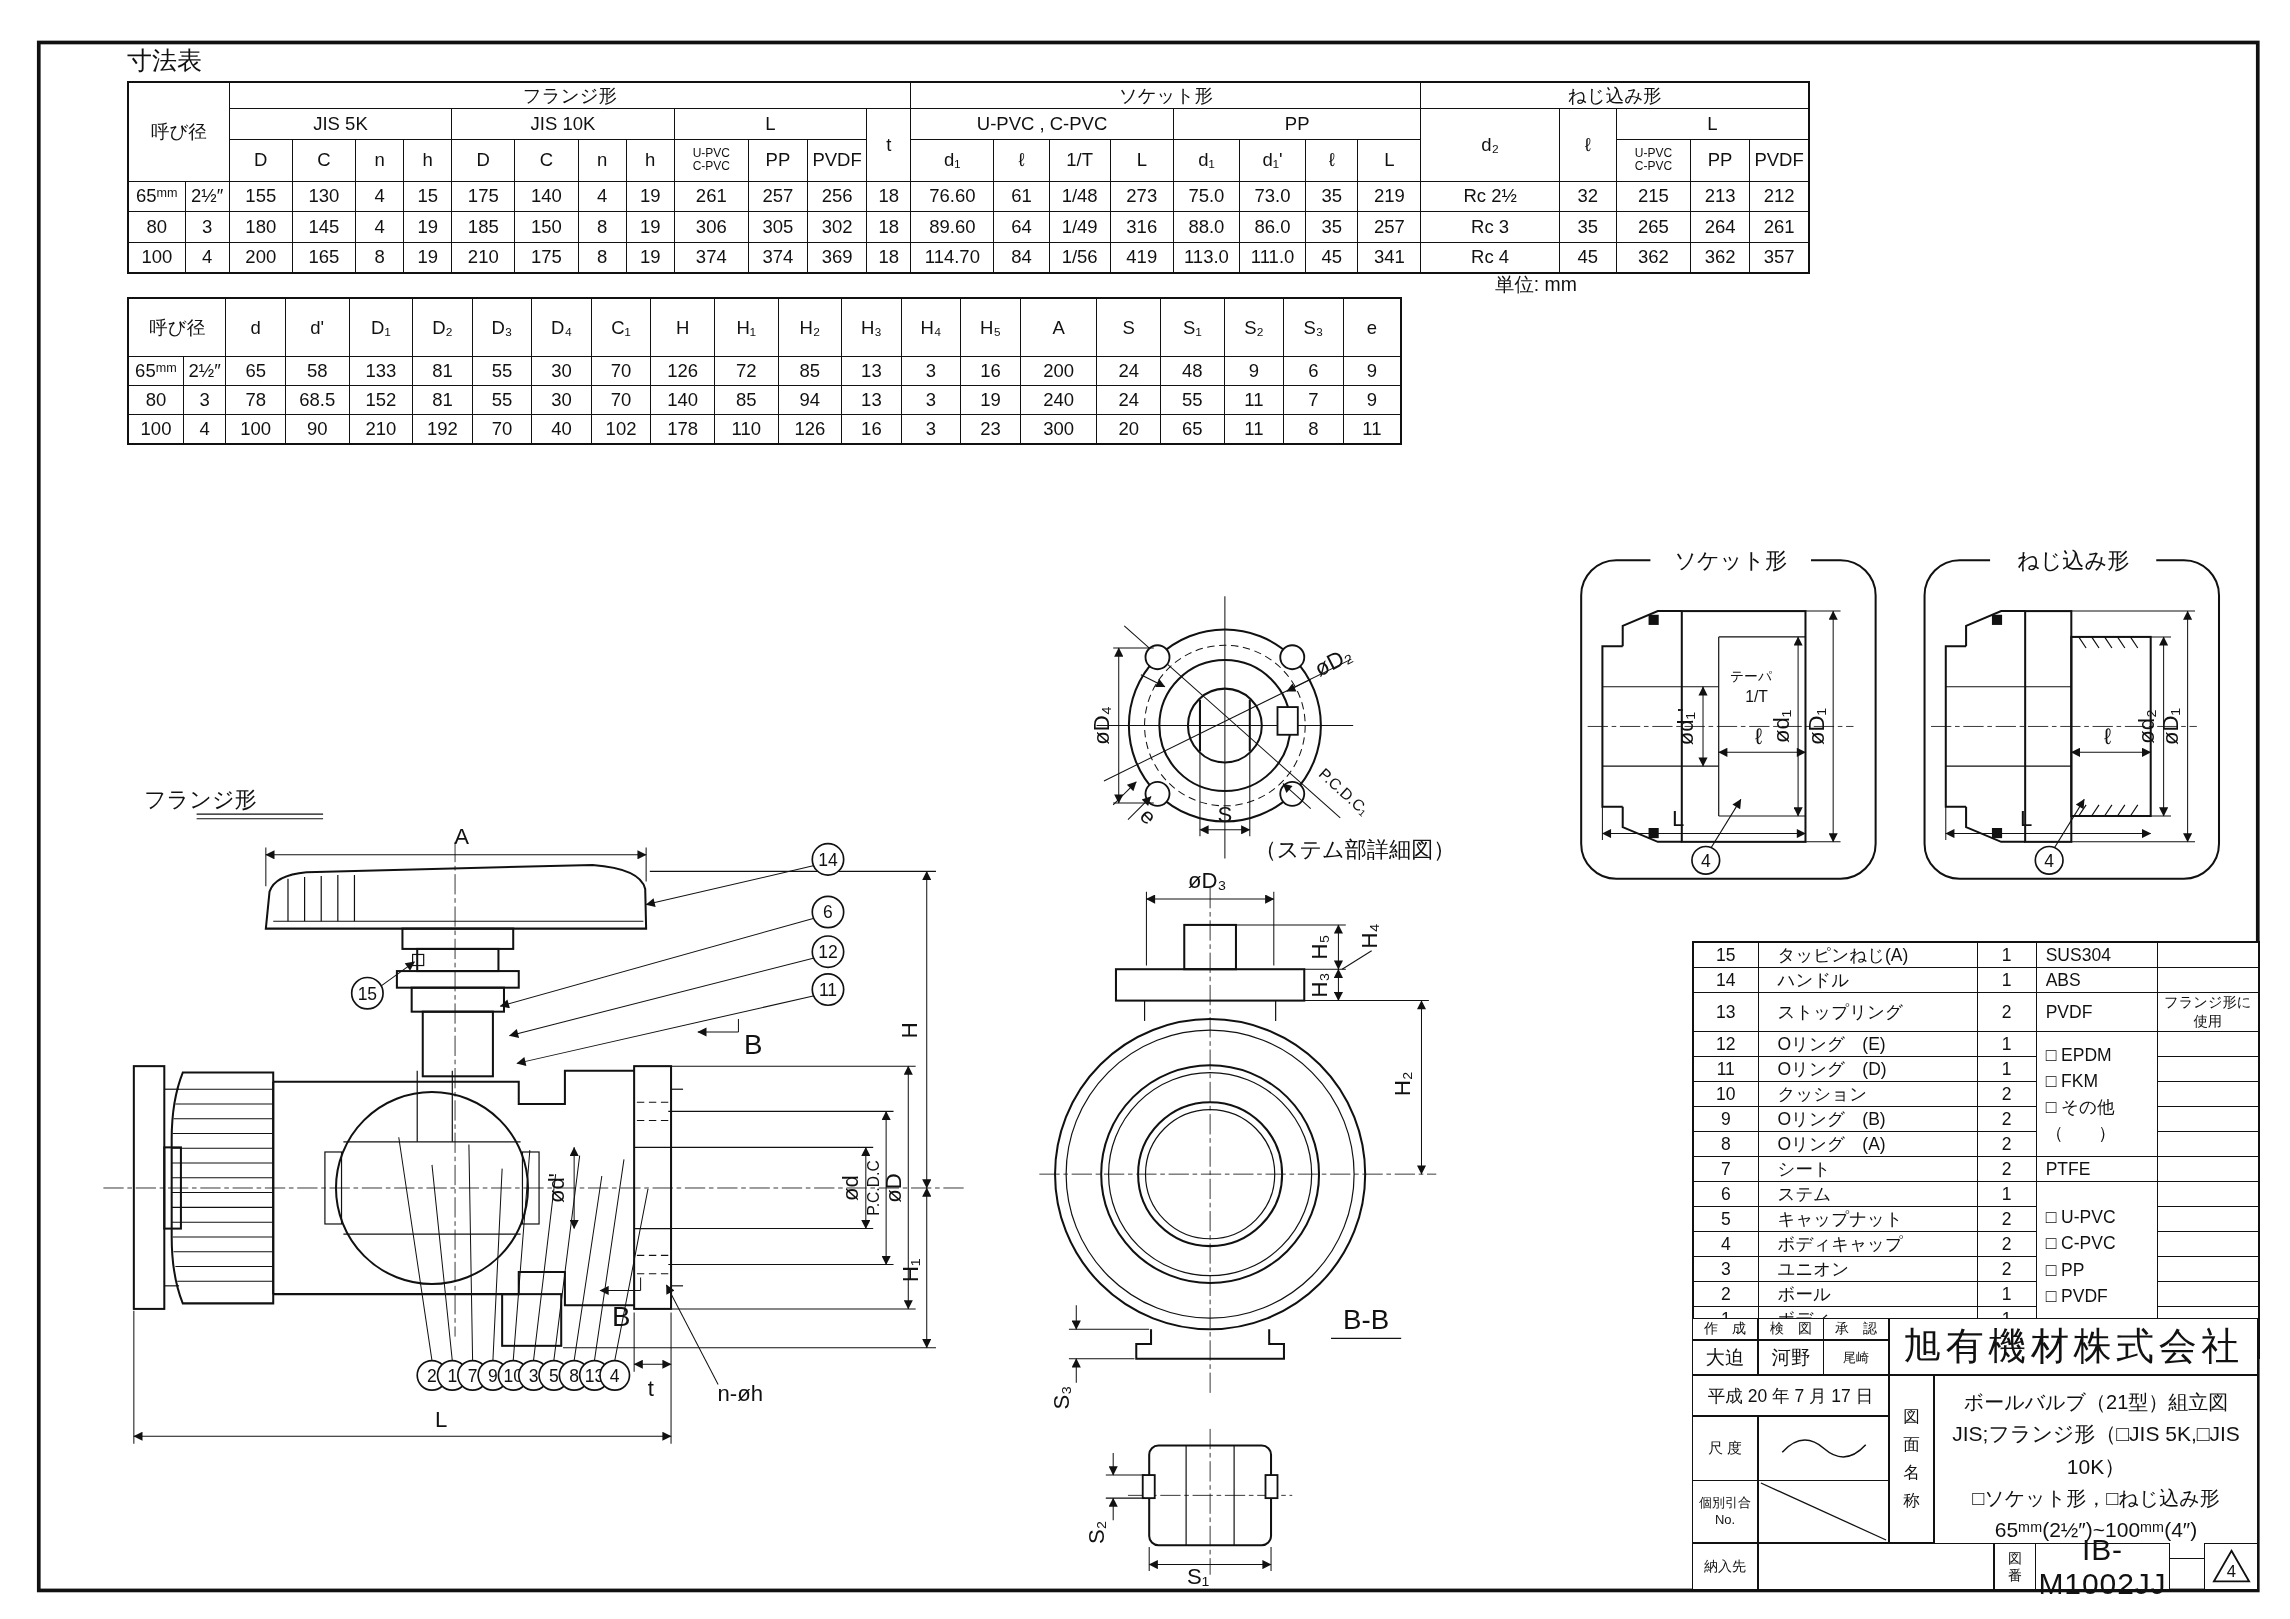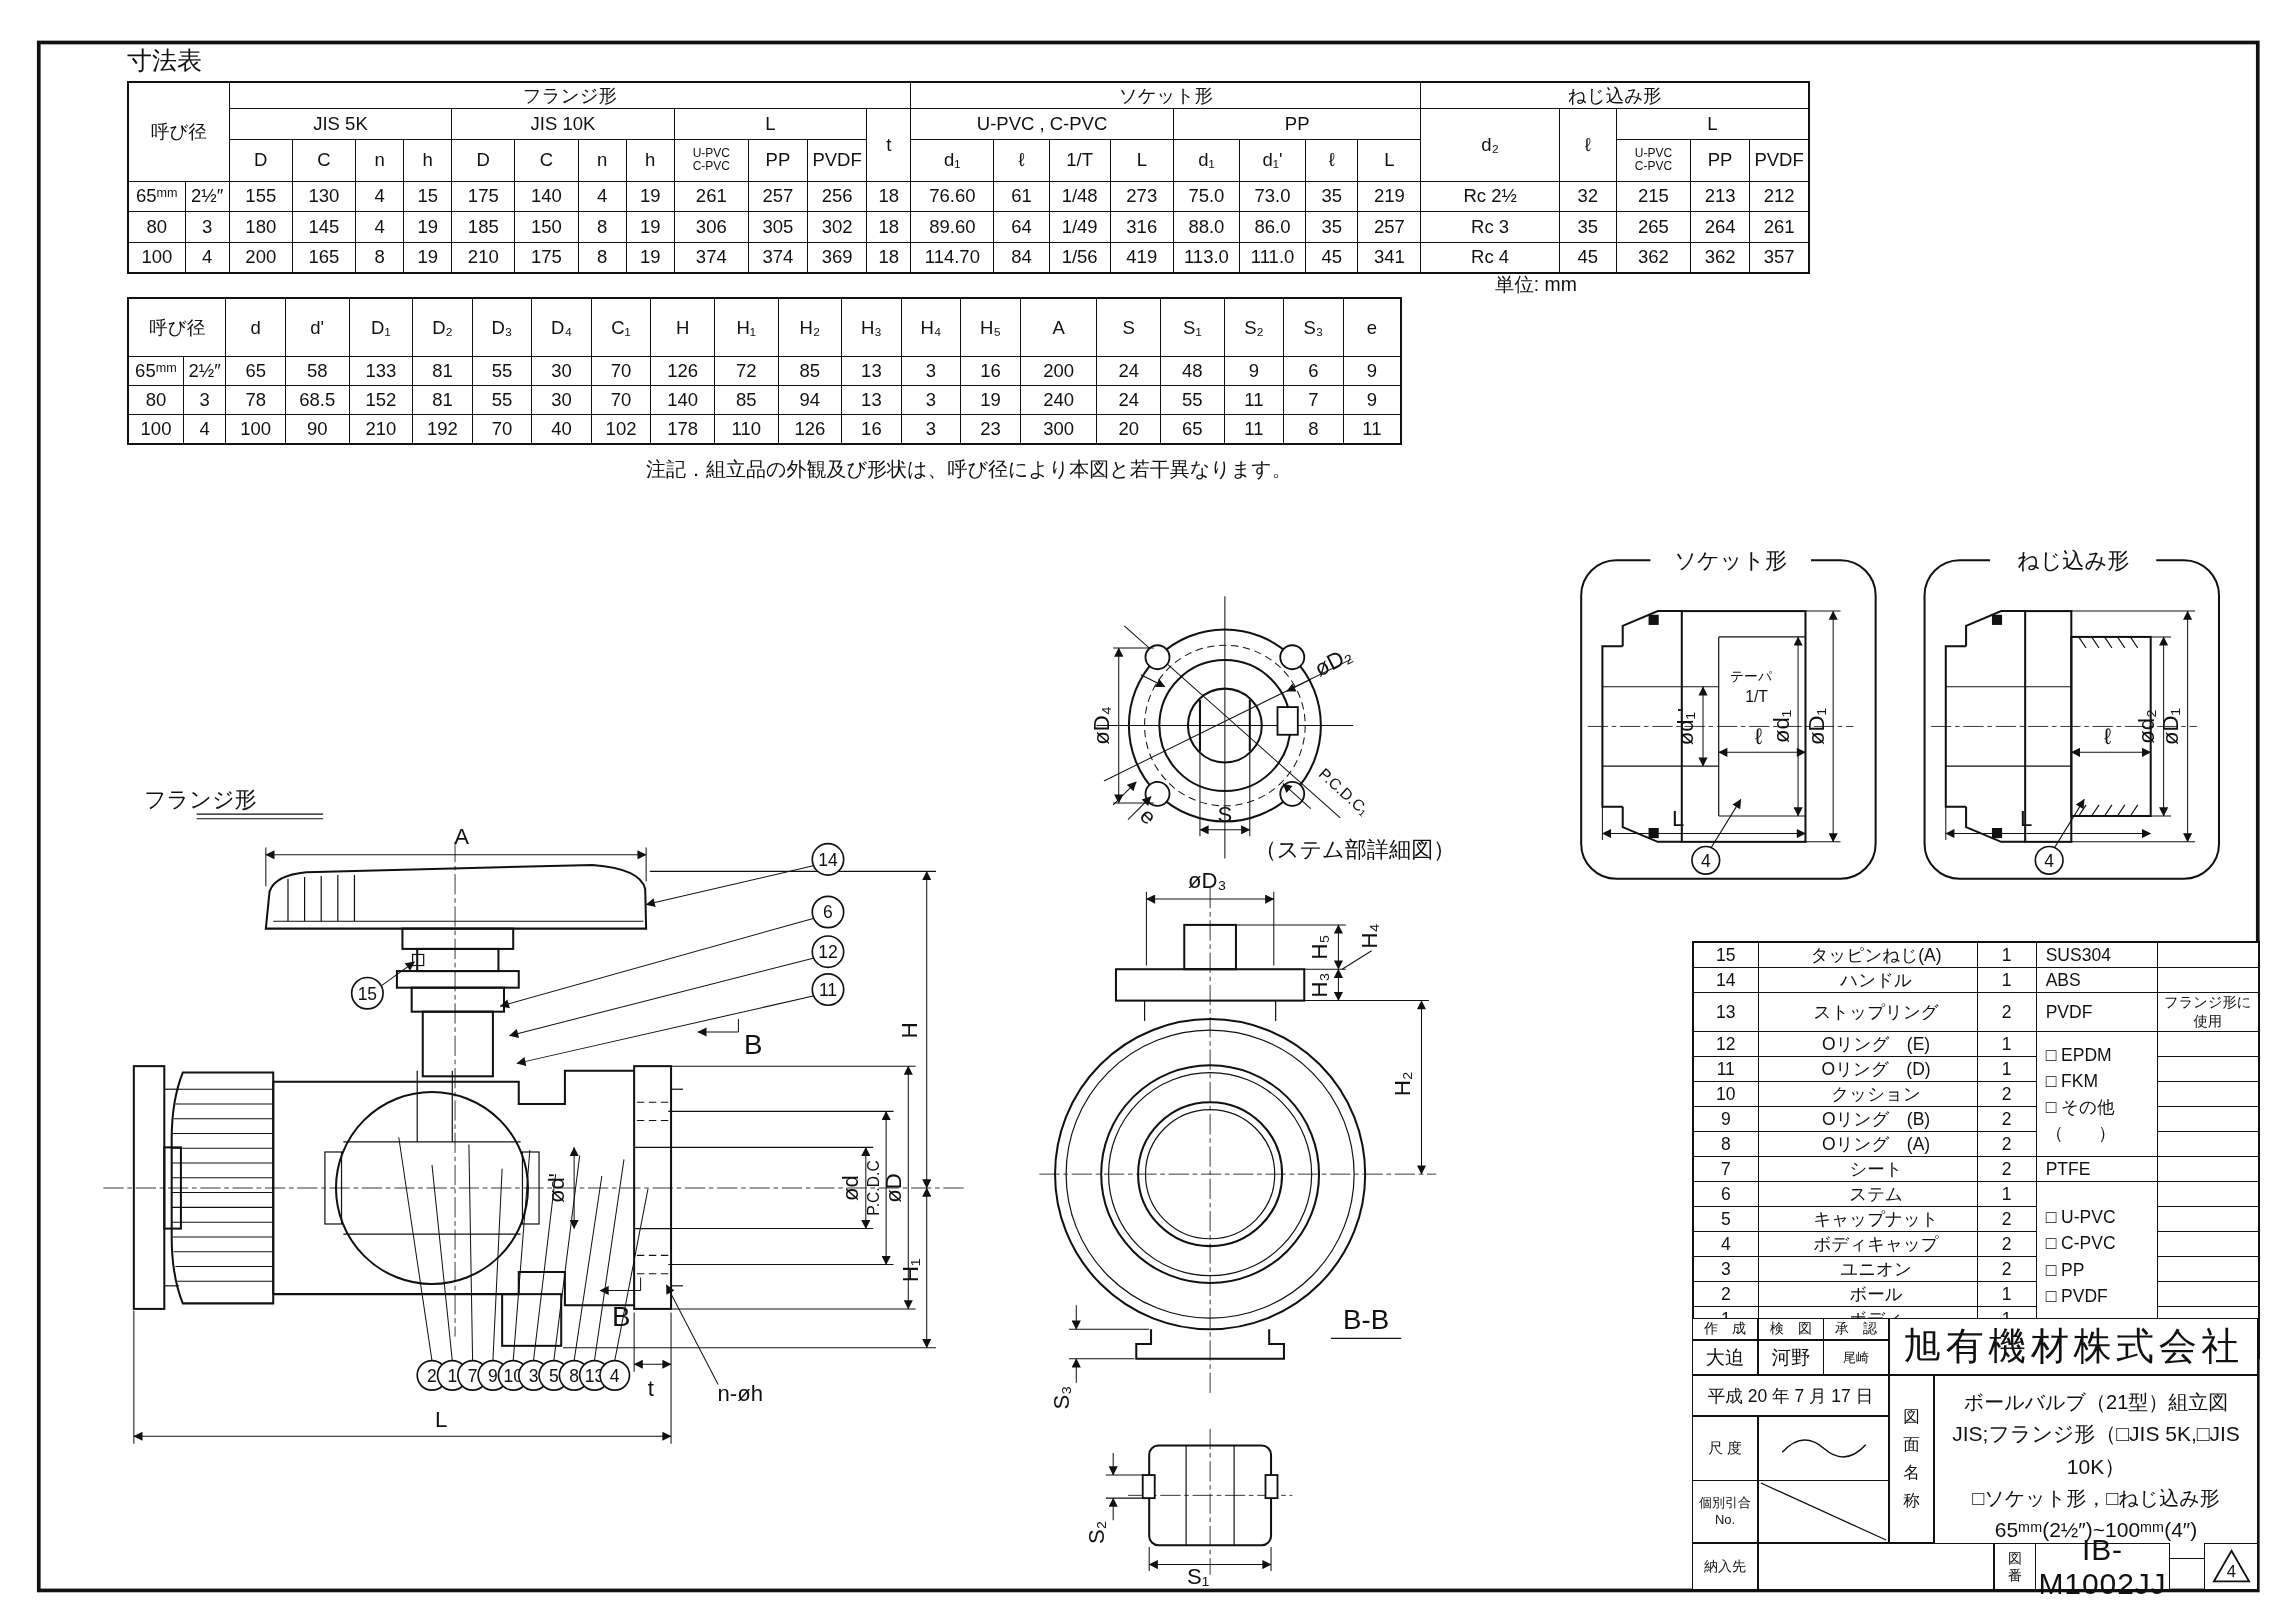--- a/index.html
+++ b/index.html
@@ -36,21 +36,21 @@
   #t2{left:127px;top:297px;width:1275px}
   #t1 tr:nth-child(1) td{height:24px}
   #t1 tr:nth-child(2) td{height:29.5px}
   #t1 tr:nth-child(3) td{height:41px}
   #t1 tr:nth-child(n+4) td{height:29.5px}
   #t2 tr:nth-child(1) td{height:57px}
   #t2 tr:nth-child(n+2) td{height:28px}
   #parts{left:1692px;top:941px;width:566px}
   #parts td{height:23.4px;font-size:17.5px}
   #parts tr:last-child td{height:25px;font-size:16.6px}
-  #parts .nm{text-align:center;padding-left:19px}
+  #parts .nm{text-align:left;padding-left:19px}
   #parts .mt{text-align:left;padding-left:9.2px}
   #parts .ck{font-size:17.5px;line-height:1.5}
   #parts .rem{font-size:14.3px;padding:0}
   
   #ttl-dim{left:127px;top:44px;font-size:25px}
   #unit{left:1495px;top:271px;font-size:19.4px}
   #note{left:646px;top:456px;font-size:20px}
   
   #tb{left:1692px;top:1318px;width:566px;height:272px}
   #tb .cell{position:absolute;border:1.8px solid #111;box-sizing:border-box;
@@ -643,21 +643,20 @@
           <td>300</td>
           <td>20</td>
           <td>65</td>
           <td>11</td>
           <td>8</td>
           <td>11</td>
         </tr>
       </tbody>
 </table>
 
-<div class="abs" id="note">注記．組立品の外観及び形状は、呼び径により本図と若干異なります。</div>
 
 <table id="parts">
   <colgroup>
         <col style="width:65px">
         <col style="width:219px">
         <col style="width:59px">
         <col style="width:121px">
         <col style="width:102px">
       </colgroup>
   <tbody>

